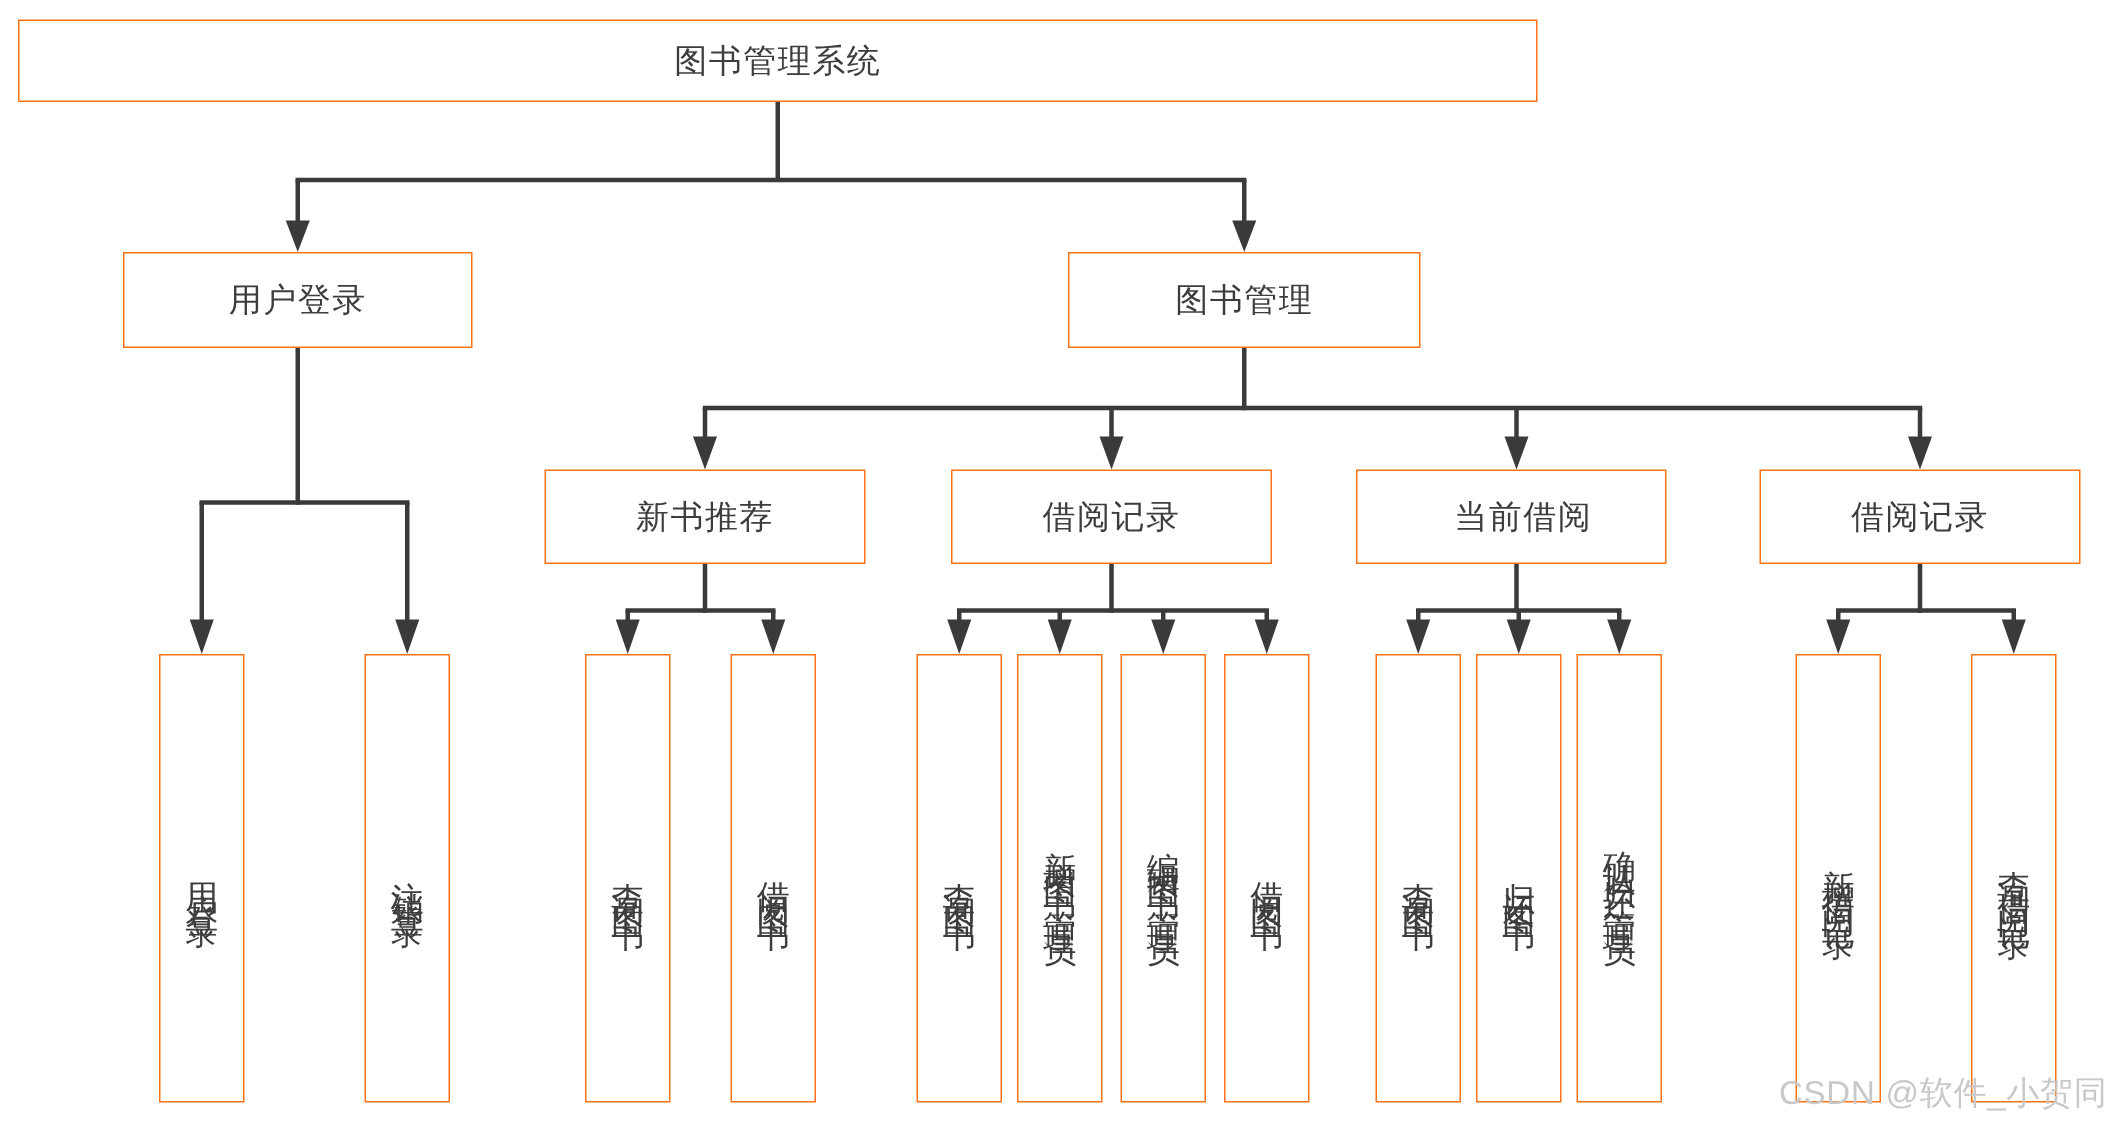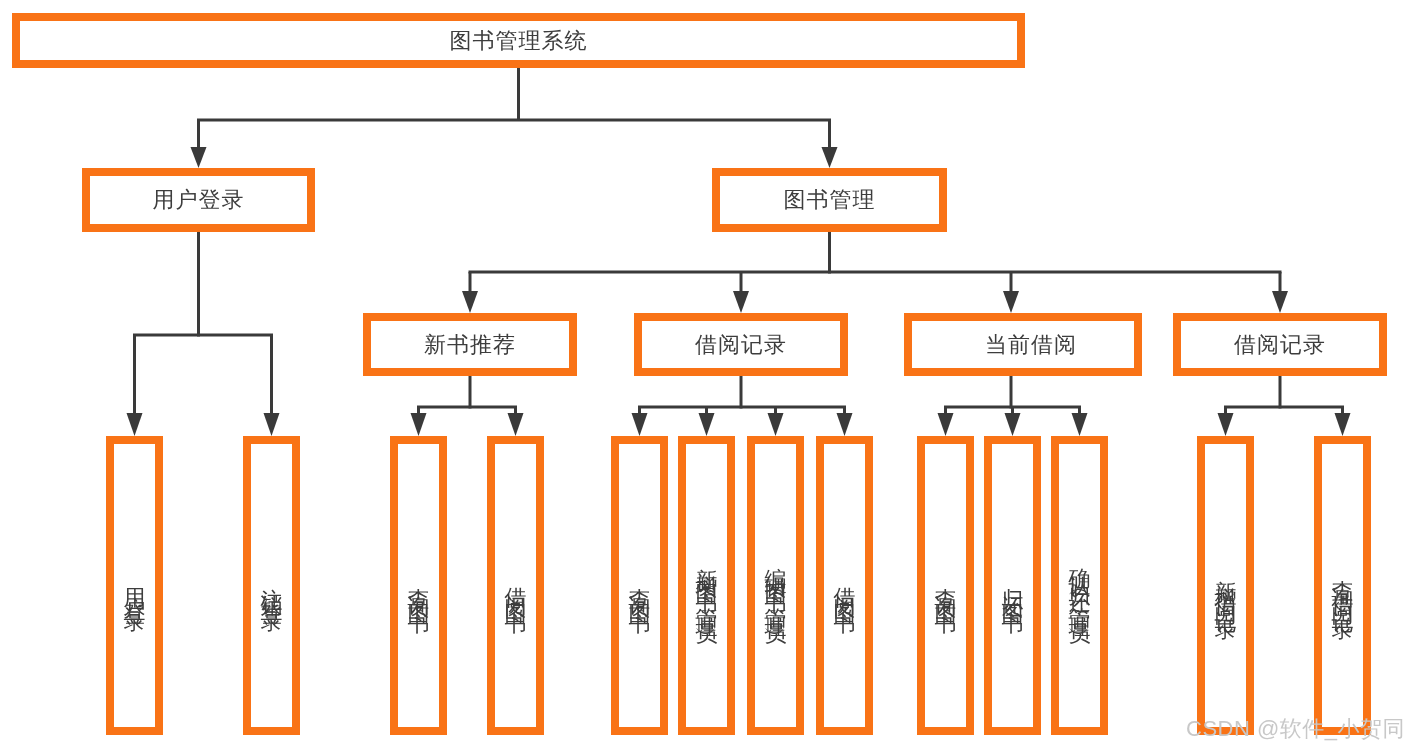--- a/index.html
+++ b/index.html
@@ -21,21 +21,21 @@
     stroke-width: 3;
     fill: none;
   }
   .connectors polygon {
     fill: #3a3a3a;
     stroke: none;
   }
   .node {
     position: absolute;
     box-sizing: border-box;
-    border: 8px solid #f97316;
+    border: 1px solid #f97316;
     background: #ffffff;
     display: flex;
     align-items: center;
     justify-content: center;
     color: #3d3d3d;
     font-size: 22px;
     letter-spacing: 1px;
   }
   .node.vbox span {
     writing-mode: vertical-rl;
@@ -139,21 +139,21 @@
   <div class="node" style="left:712px; top:168px; width:235px; height:64px;">
     <span>图书管理</span>
   </div>
 
   <div class="node" style="left:363px; top:313px; width:214px; height:63px;">
     <span>新书推荐</span>
   </div>
   <div class="node" style="left:634px; top:313px; width:214px; height:63px;">
     <span>借阅记录</span>
   </div>
-  <div class="node" style="left:904px; top:313px; width:238px; height:63px;padding-left:16px;">
+  <div class="node" style="left:904px; top:313px; width:207px; height:63px;padding-left:16px;">
     <span>当前借阅</span>
   </div>
   <div class="node" style="left:1173px; top:313px; width:214px; height:63px;">
     <span>借阅记录</span>
   </div>
 
   <div class="node vbox" style="left:106px; top:436px; width:57px; height:299px;">
     <span>用户登录</span>
   </div>
   <div class="node vbox" style="left:243px; top:436px; width:57px; height:299px;">

